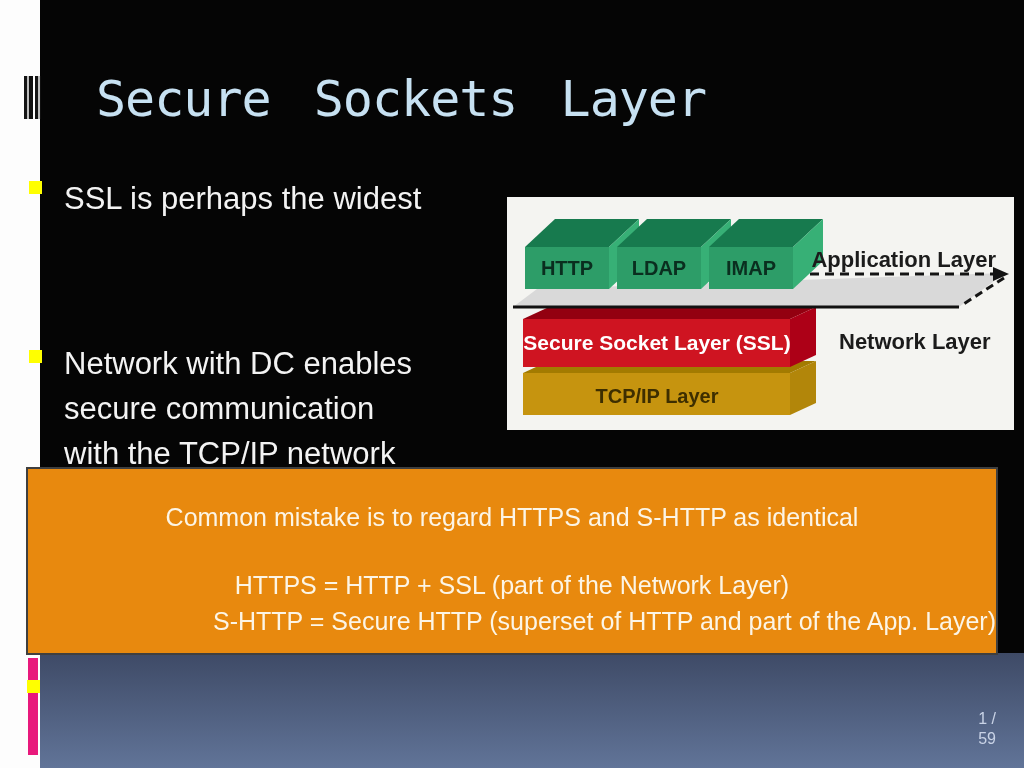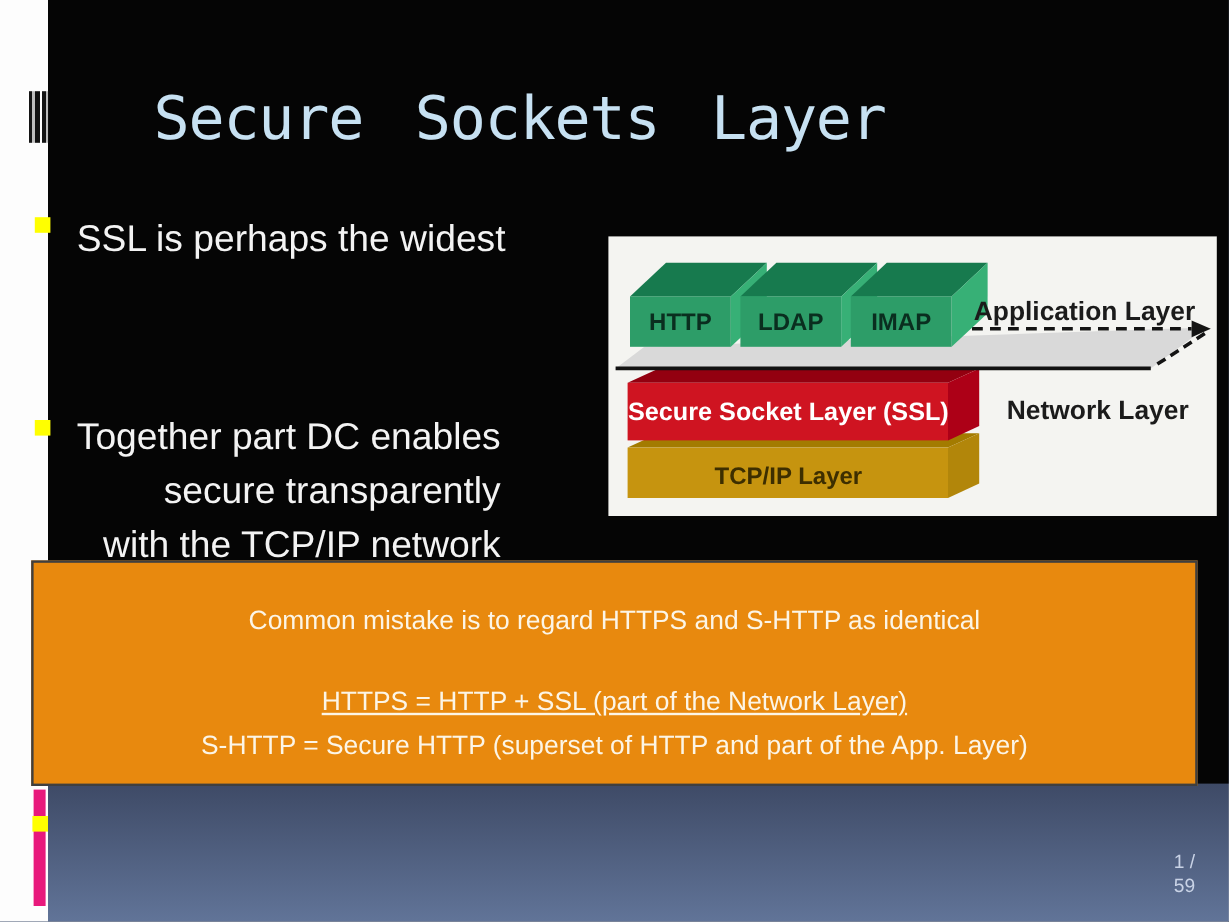--- a/index.html
+++ b/index.html
@@ -14,44 +14,44 @@
   .left-column{ position:absolute; left:0; top:0; width:40px; height:768px; background:#fdfdfd; }
 
   .black-panel{ position:absolute; left:40px; top:0; width:984px; height:653px; background:#050505; }
 
   .barcode{
     position:absolute; left:22px; top:76px; width:19px; height:43px;
     background:repeating-linear-gradient(90deg,#ffffff 0 2px,#151515 2px 5px,#bdbdbd 5px 7px,#101010 7px 11px);
   }
 
   .slide-title{
-    position:absolute; left:128px; top:70px; width:760px;
+    position:absolute; left:96px; top:70px; width:760px;
     font-family:"DejaVu Sans Mono", monospace;
     font-size:50px; font-weight:400; letter-spacing:-1px; word-spacing:14px;
     color:#c7e1f2; white-space:nowrap;
   }
 
   .bullet-marker{ position:absolute; width:13px; height:13px; background:#ffff00; }
   .bullet-text{ position:absolute; left:64px; color:#f3f3f3; font-size:31px; line-height:45px; }
-  .bullet-text .line{ white-space:nowrap;text-align:right; }
+  .bullet-text .line{ white-space:nowrap; }
 
   .diagram{
     position:absolute; left:507px; top:197px; width:507px; height:233px;
     background:#f4f4f1;
   }
   .diagram svg{ display:block; width:507px; height:233px; }
 
   .callout{
     position:absolute; left:26px; top:467px; width:972px; height:188px;
     background:#e8890e; border:2px solid #3f3f3f;
-    color:#fcf5e6; font-size:22px; text-align:center;
+    color:#fcf5e6; font-size:25px; text-align:center;
   }
   .callout .c-line1{ position:absolute; left:0; right:0; top:30px; line-height:36px; }
-  .callout .c-line2{ position:absolute; left:0; right:0; top:98px; line-height:36px;text-decoration:underline; }
-  .callout .c-line3{ position:absolute; left:0; right:0; top:134px; line-height:36px; }
+  .callout .c-line2{ position:absolute; left:0; right:0; top:98px; line-height:36px; }
+  .callout .c-line3{ position:absolute; left:0; right:0; top:134px; line-height:36px;text-align:right; }
 
   .accent-bar{ position:absolute; left:28px; top:658px; width:10px; height:97px; background:#e8197c; }
 
   .page-indicator{
     position:absolute; left:930px; top:709px; width:66px;
     text-align:right; color:#c9d3e6; font-size:16px; line-height:20px;
   }
 
   text{ font-family:"Liberation Sans", sans-serif; }
 </style>
@@ -66,22 +66,22 @@
 
   <h1 class="slide-title">Secure Sockets Layer</h1>
 
   <div class="bullet-marker" style="left:29px; top:181px;"></div>
   <div class="bullet-text" style="top:176px;">
     <div class="line">SSL is perhaps the widest</div>
   </div>
 
   <div class="bullet-marker" style="left:29px; top:350px;"></div>
   <div class="bullet-text" style="top:341px;">
-    <div class="line">Together part DC enables</div>
-    <div class="line">secure transparently</div>
+    <div class="line">Network with DC enables</div>
+    <div class="line">secure communication</div>
     <div class="line">with the TCP/IP network</div>
   </div>
 
   <div class="diagram">
     <svg viewBox="0 0 507 233">
 
       <polygon points="6,110 30,92 498,76 452,110" fill="#d9d9d9"></polygon>
 
       <line x1="288" y1="77" x2="486" y2="77" stroke="#141414" stroke-width="3" stroke-dasharray="9 6"></line>
       <polygon points="486,70 502,77 486,84" fill="#141414"></polygon>

